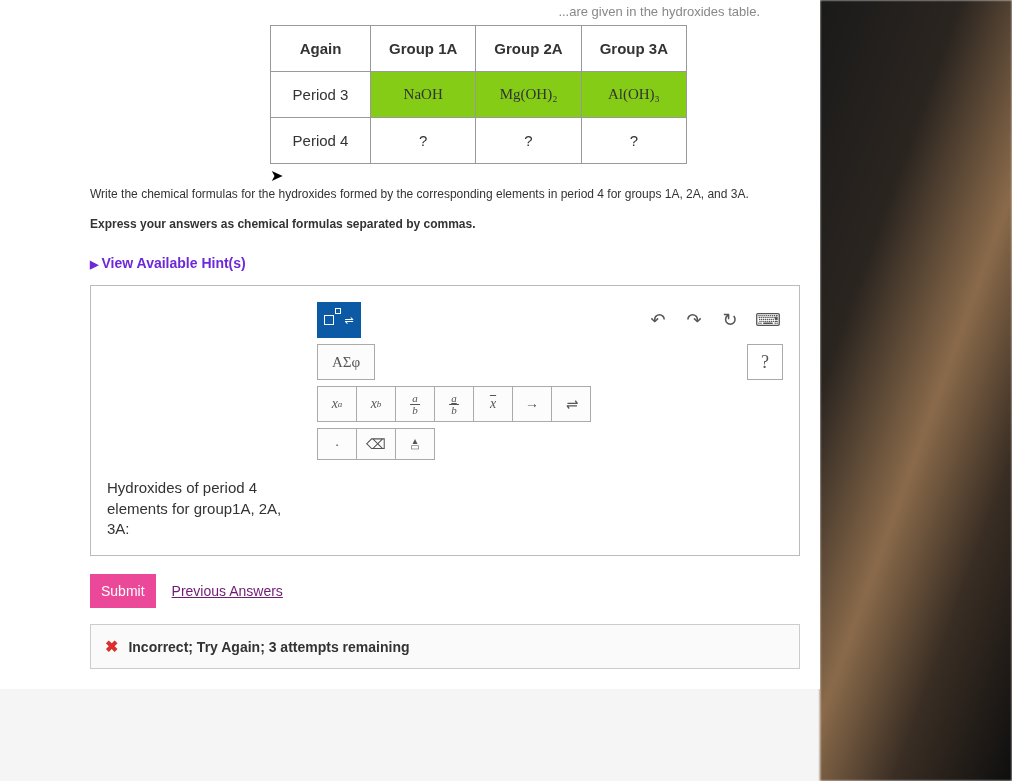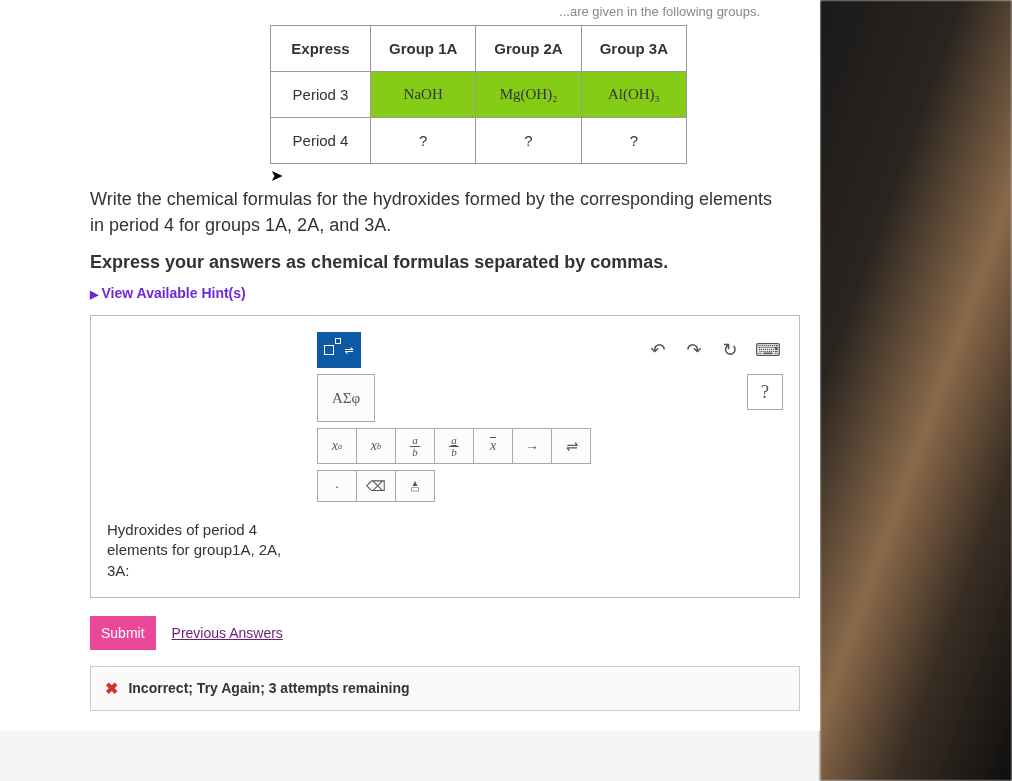--- a/index.html
+++ b/index.html
@@ -42,29 +42,29 @@
       font-size: 16px;
     }
     .cursor-arrow {
       position: absolute;
       font-size: 16px;
       color: #000;
       margin-left: 180px;
       margin-top: -16px;
     }
     .question-text {
-      font-size: 18px;
+      font-size: 12px;
       line-height: 1.45;
       margin: 22px 0 14px 0;
       max-width: 700px;
     }
     .instruction {
-      font-size: 18px;
+      font-size: 12px;
       font-weight: bold;
-      margin-bottom: 12px;
+      margin-bottom: 24px;
     }
     .hints-link {
       color: #6d28d9;
       font-size: 14px;
       font-weight: bold;
       cursor: pointer;
       margin-bottom: 14px;
       display: block;
     }
     .hints-link::before { content: "▶ "; font-size: 11px; }
@@ -97,21 +97,21 @@
     .tb-icon {
       font-size: 18px;
       color: #555;
       cursor: pointer;
       width: 22px;
       text-align: center;
     }
     .tb-btn {
       border: 1px solid #aaa;
       background: #fcfcfc;
-      min-width: 44px; height: 48px;
+      min-width: 44px; height: 36px;
       display: flex; align-items: center; justify-content: center;
       font-size: 14px;
       color: #555;
       font-family: 'Times New Roman', serif;
       cursor: pointer;
     }
     .tb-btn.wide { min-width: 58px; font-size: 15px; }
     .tb-help {
       margin-left: auto;
       border: 1px solid #aaa;
@@ -201,26 +201,26 @@
       filter: blur(1px);
     }
   </style>
 </head>
 <body>
 
 <div class="photo-bg"></div>
 
 <div class="page">
 
-  <div class="cutoff-text">...are given in the following groups.</div>
+  <div class="cutoff-text">...are given in the hydroxides table.</div>
 
   <table class="ptable">
     <tbody>
         <tr>
-      <th>Express</th>
+      <th>Again</th>
       <th>Group 1A</th>
       <th>Group 2A</th>
       <th>Group 3A</th>
     </tr>
     <tr>
       <td>Period 3</td>
       <td class="cell-highlight">NaOH</td>
       <td class="cell-highlight">Mg(OH)₂</td>
       <td class="cell-highlight">Al(OH)₃</td>
     </tr>

